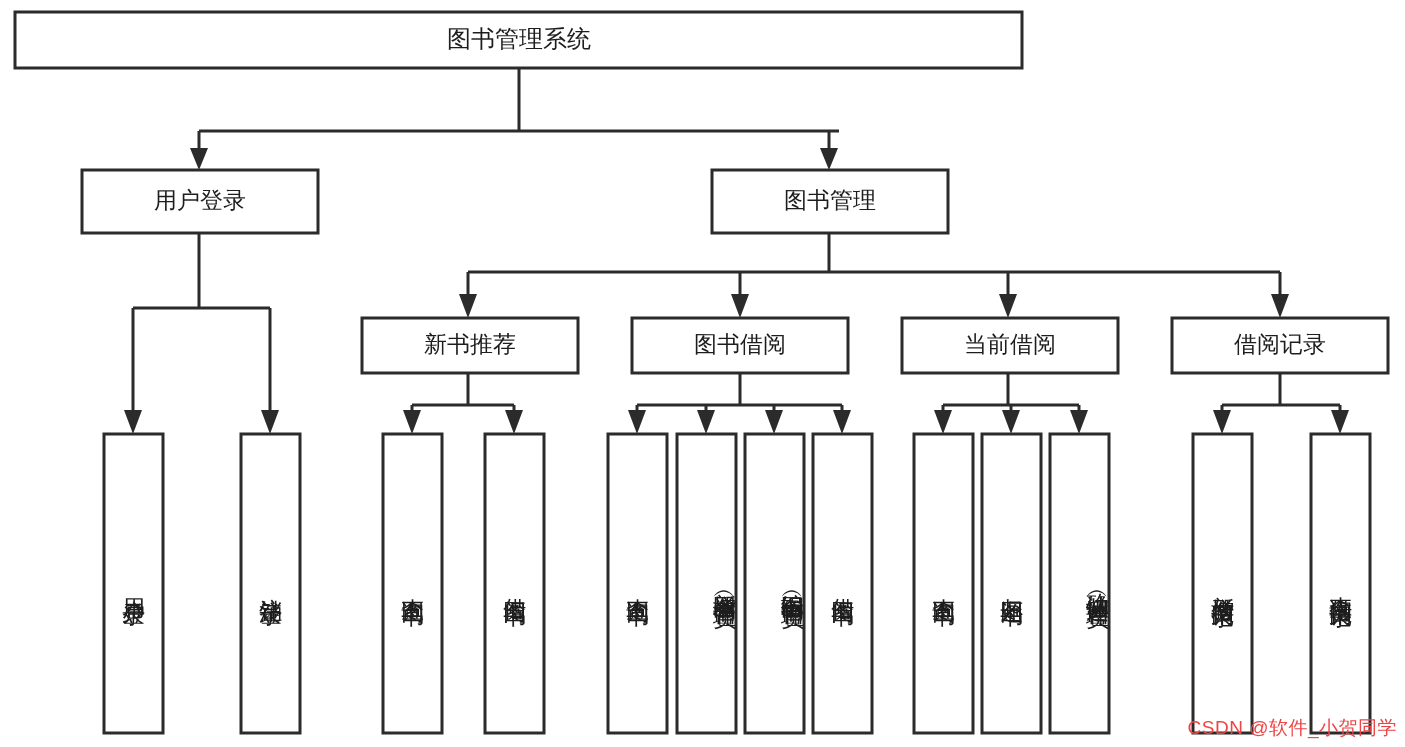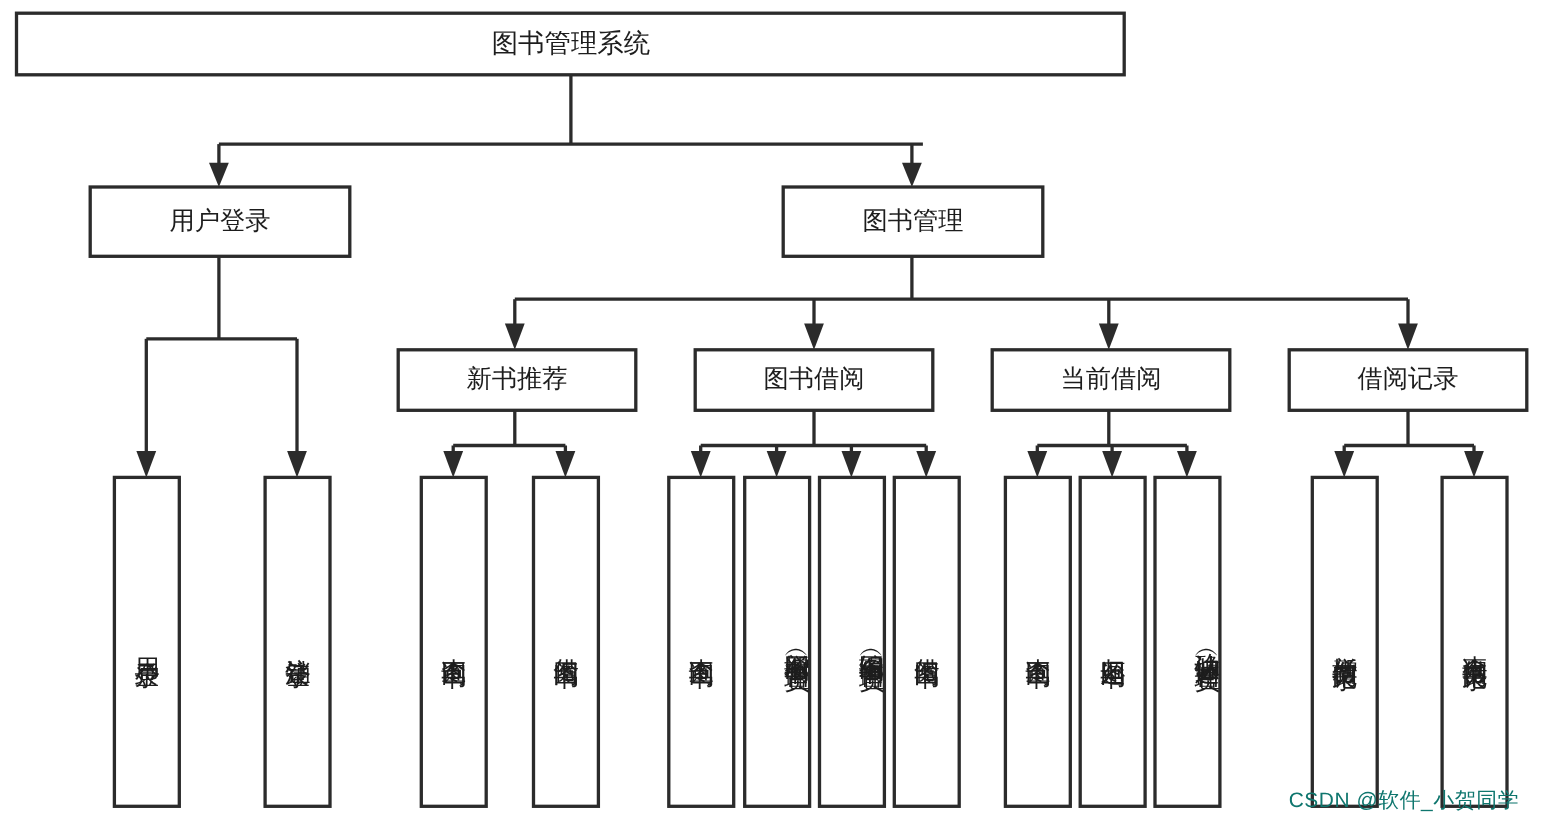--- a/index.html
+++ b/index.html
@@ -59,25 +59,25 @@
     font-family: "Liberation Sans", "DejaVu Sans", sans-serif;
     font-size: 23px;
     line-height: 1.02;
     letter-spacing: 2px;
     color: #1d1d1d;
     white-space: nowrap;
     pointer-events: none;
   }
   .watermark {
     position: absolute;
-    right: 24px;
+    right: 8px;
     bottom: 6px;
     font-family: "Liberation Sans", "DejaVu Sans", sans-serif;
     font-size: 19px;
-    color: #0f766e;
+    color: #ef4444;
     letter-spacing: 0.5px;
     user-select: none;
   }
 </style>
 </head>
 <body>
 
 <div id="stage">
 
   <svg id="diagram" viewBox="0 0 1405 747">

